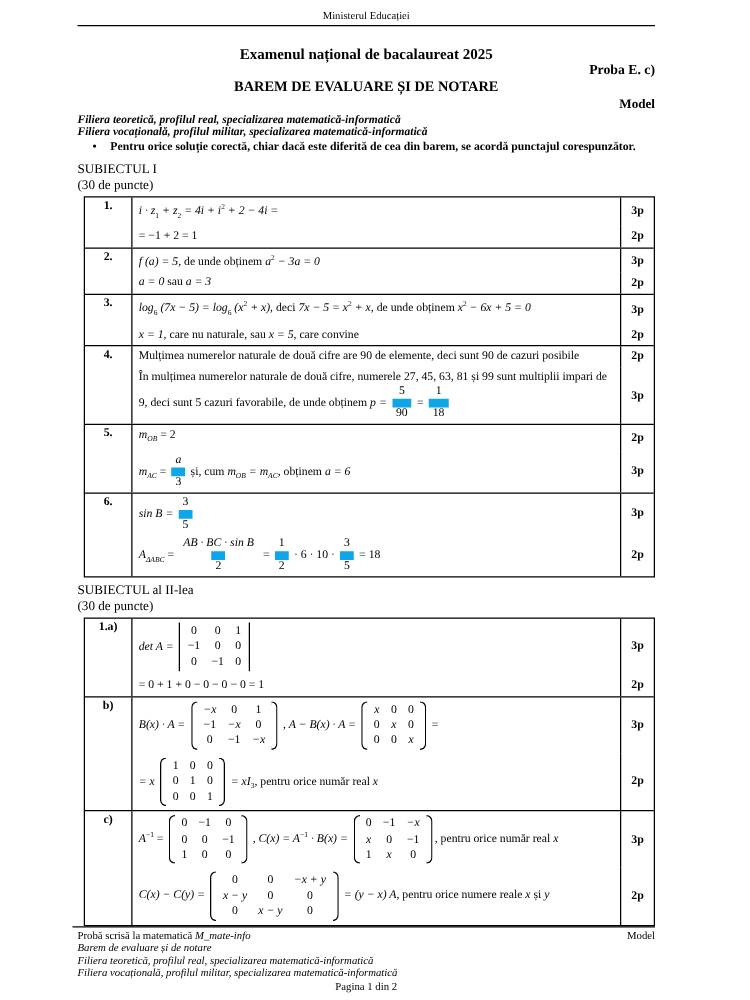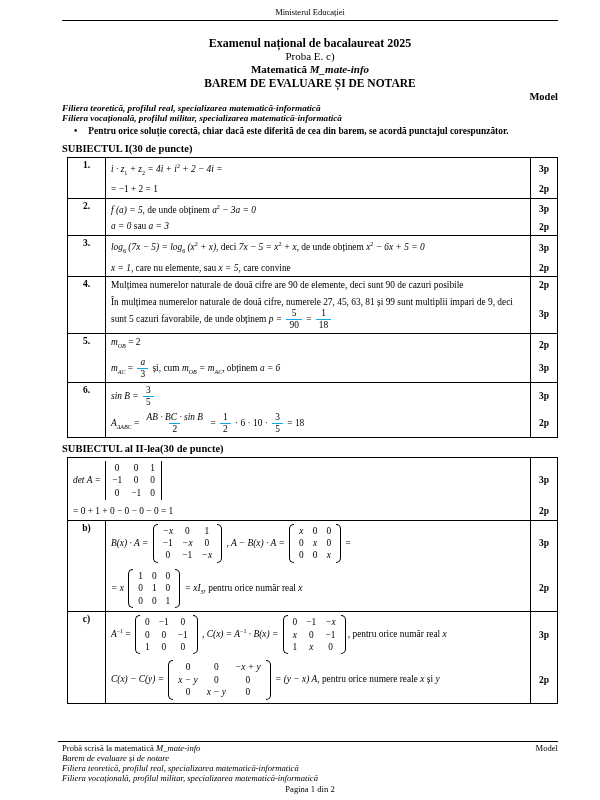--- a/index.html
+++ b/index.html
@@ -2,41 +2,41 @@
 <html lang="ro"><head>
 <meta charset="utf-8">
 <style>
   * { margin:0; padding:0; box-sizing:border-box; }
   html,body { background:#fff; }
   body {
     width:600px; height:800px; overflow:hidden;
     font-family:"Liberation Serif","DejaVu Serif",serif;
     color:#000; -webkit-font-smoothing:antialiased;
   }
-  .page { width:600px; height:800px; padding:7px 42px 6px 62px; display:flex; flex-direction:column; }
+  .page { width:600px; height:800px; padding:7px 76px 6px 62px; display:flex; flex-direction:column; }
 
   
   .ministry { text-align:center; font-size:8.5px; line-height:10.5px; }
   .rule { border-top:1px solid #000; margin:2px 0 1px 0; }
   .title1 { text-align:center; font-weight:bold; font-size:12px;  line-height:14px; margin-top:14px; }
-  .title2 { text-align:center; font-weight:normal; font-size:11px;  line-height:13px; }
+  .title2 { text-align:right; font-weight:bold; font-size:11px;  line-height:13px; }
   .title3 { text-align:center; font-weight:bold; font-size:11px;  line-height:13px; }
   .title3 .it { font-style:italic; }
   .title4 { text-align:center; font-weight:bold; font-size:11.5px; line-height:14px; }
   .model-line { text-align:right; font-weight:bold; font-size:10.5px; line-height:13px; }
 
   
   .filiera { font-weight:bold; font-style:italic; font-size:9.2px; line-height:10.8px; }
   .bullets { margin-top:2px;margin-left:12px; }
   .bullet { font-weight:bold; font-size:9.4px; line-height:11.4px; text-align:justify; }
   .bdot { padding-right:11px; }
 
   
-  .sect { display:flex; font-weight:bold; font-size:10.5px;
-          line-height:13px; margin:4px 0 2px 0; }
+  .sect { display:flex; justify-content:space-between; font-weight:normal; font-size:10.5px;
+          line-height:13px; margin:4px 0 2px 0;flex-direction:column; }
 
   
   .ptable { border:1px solid #000; margin-left:5px; background:#fff; }
   .trow { display:flex; }
   .trow + .trow { border-top:1px solid #000; }
   .tnum { width:38px; border-right:1px solid #000; text-align:center; font-weight:bold;
           font-size:9.5px; padding-top:2px; flex:none; }
   .tlines { flex:1; display:flex; flex-direction:column; min-width:0; }
   .tline { display:flex; flex:1; }
   .tsegs { flex:1; padding:2px 5px 2px 5px; font-size:9.4px; line-height:12.6px; min-width:0; }
@@ -45,21 +45,21 @@
   .txt { font-style:normal; }
   .math { font-style:normal; }
   .math.it { font-style:italic; }
   sub.math, sup.math { font-size:0.64em; }
   sub.math.it, sup.math.it { font-style:italic; }
 
   
   .frac { display:inline-flex; flex-direction:column; align-items:center; vertical-align:middle;
           margin:0 2px; line-height:11px; }
   .fnum { padding:0 3px; }
-  .fden { border-top:1px solid #0ea5e9; padding:0 3px; }
+  .fden { border-top:7px solid #0ea5e9; padding:0 3px; }
   .frac .it { font-style:italic; }
 
   
   .mat { display:inline-flex; align-items:center; vertical-align:middle; margin:1px 2px; }
   .mgrid { display:grid; column-gap:9px; padding:1px 5px; line-height:12.4px; }
   .mcell { text-align:center; }
   .mcell.it { font-style:italic; }
   .br { width:5px; align-self:stretch; flex:none; }
   .br-l { border-left:1px solid #000; border-top:1px solid #000; border-bottom:1px solid #000;
           border-radius:7px 0 0 7px; }
@@ -78,21 +78,20 @@
 </head>
 <body>
 
 <div class="page">
 
   <div class="ministry">Ministerul Educației</div>
   <div class="rule"></div>
 
   <div class="title1">Examenul național de bacalaureat 2025</div>
   <div class="title2">Proba E. c)</div>
-  <div class="title3"><span>Matematică </span><span class="it">M_mate-info</span></div>
   <div class="title4">BAREM DE EVALUARE ȘI DE NOTARE</div>
   <div class="model-line">Model</div>
 
   <div class="filiera">Filiera teoretică, profilul real, specializarea matematică-informatică</div>
   <div class="filiera">Filiera vocațională, profilul militar, specializarea matematică-informatică</div>
 
   <div class="bullets">
     <p class="bullet"><span class="bdot">•</span><span>Pentru orice soluție corectă, chiar dacă este diferită de cea din barem, se acordă punctajul corespunzător.</span></p>
   </div>
 
@@ -128,21 +127,21 @@
         </div>
       </div>
       <div class="trow">
         <div class="tnum">3.</div>
         <div class="tlines">
           <div class="tline">
             <div class="tsegs"><span class="math it">log</span><sub class="math">6</sub><span class="math it"> (7x − 5) = log</span><sub class="math">6</sub><span class="math it"> (x</span><sup class="math">2</sup><span class="math it"> + x)</span><span class="txt">, deci </span><span class="math it">7x − 5 = x</span><sup class="math">2</sup><span class="math it"> + x</span><span class="txt">, de unde obținem </span><span class="math it">x</span><sup class="math">2</sup><span class="math it"> − 6x + 5 = 0</span></div>
             <div class="tpts">3p</div>
           </div>
           <div class="tline">
-            <div class="tsegs"><span class="math it">x = 1</span><span class="txt">, care nu elemente, sau </span><span class="math it">x = 5</span><span class="txt">, care convine</span></div>
+            <div class="tsegs"><span class="math it">x = 1</span><span class="txt">, care nu naturale, sau </span><span class="math it">x = 5</span><span class="txt">, care convine</span></div>
             <div class="tpts">2p</div>
           </div>
         </div>
       </div>
       <div class="trow">
         <div class="tnum">4.</div>
         <div class="tlines">
           <div class="tline">
             <div class="tsegs"><span class="txt">Mulțimea numerelor naturale de două cifre are 90 de elemente, deci sunt 90 de cazuri posibile</span></div>
             <div class="tpts">2p</div>
@@ -201,20 +200,21 @@
         </div>
       </div>
     </div>
 
   <div class="sect">
     <span>SUBIECTUL al II-lea</span>
     <span>(30 de puncte)</span>
   </div>
   <div class="ptable">
       <div class="trow">
+        <div class="tnum">1.a)</div>
         <div class="tlines">
           <div class="tline">
             <div class="tsegs"><span class="math it">det A = </span><span class="mat det">
                 <span class="mgrid" style="grid-template-columns: repeat(3, auto);">
                   <span class="mcell">0</span>
                   <span class="mcell">0</span>
                   <span class="mcell">1</span>
                   <span class="mcell">−1</span>
                   <span class="mcell">0</span>
                   <span class="mcell">0</span>

